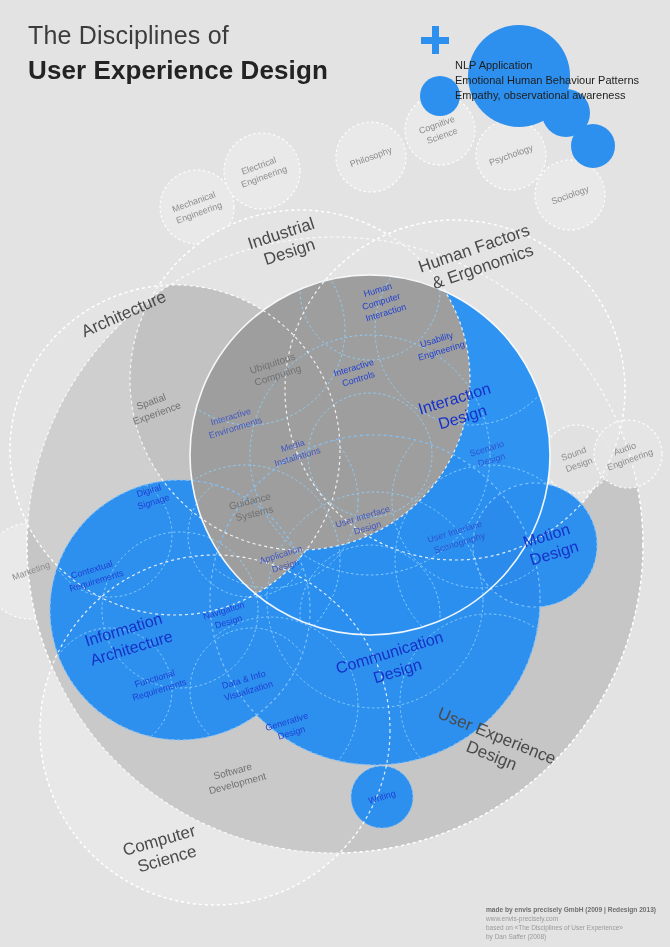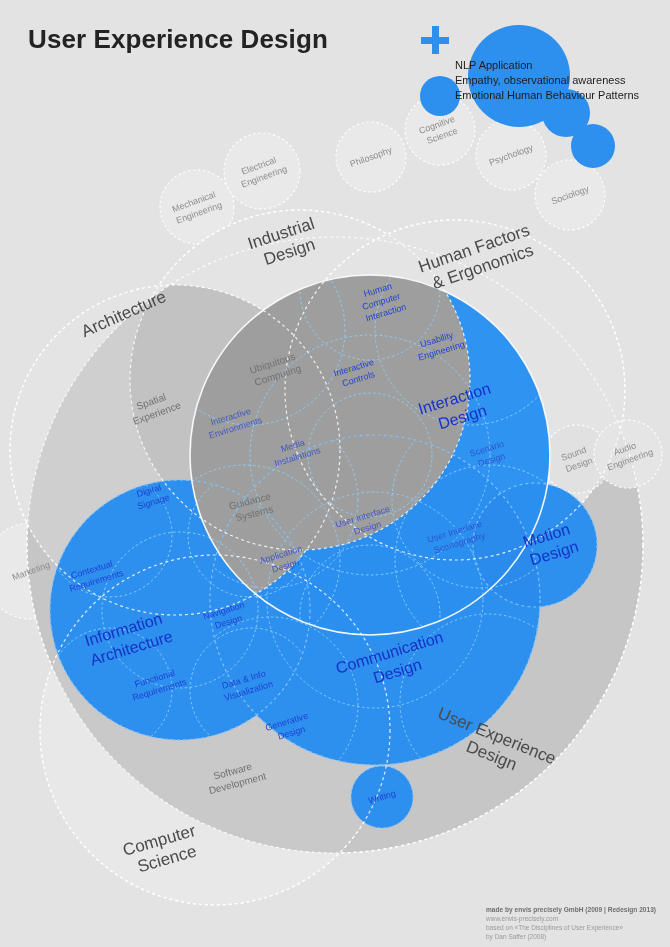--- a/index.html
+++ b/index.html
@@ -559,29 +559,30 @@
     <g>
       <circle cx="440" cy="96" r="20" fill="#2d8fee"></circle>
       <circle cx="519" cy="76" r="51" fill="#2d8fee"></circle>
       <circle cx="566" cy="113" r="24" fill="#2d8fee"></circle>
       <circle cx="593" cy="146" r="22" fill="#2d8fee"></circle>
     </g>
 
   </svg>
 
   <div class="header">
+    <div class="title-line1">The Disciplines of</div>
     <div class="title-line2">User Experience Design</div>
   </div>
 
   <div class="plus"></div>
 
   <div class="callout-text">
     <div>NLP Application</div>
+    <div>Emotional Human Behaviour Patterns</div>
     <div>Empathy, observational awareness</div>
-    <div>Emotional Human Behaviour Patterns</div>
   </div>
 
   <div class="footer">
     <div class="strong">made by envis precisely GmbH (2009 | Redesign 2013)</div>
     <div>www.envis-precisely.com</div>
     <div>based on «The Disciplines of User Experience»</div>
     <div>by Dan Saffer (2008)</div>
   </div>
 
 </div>

